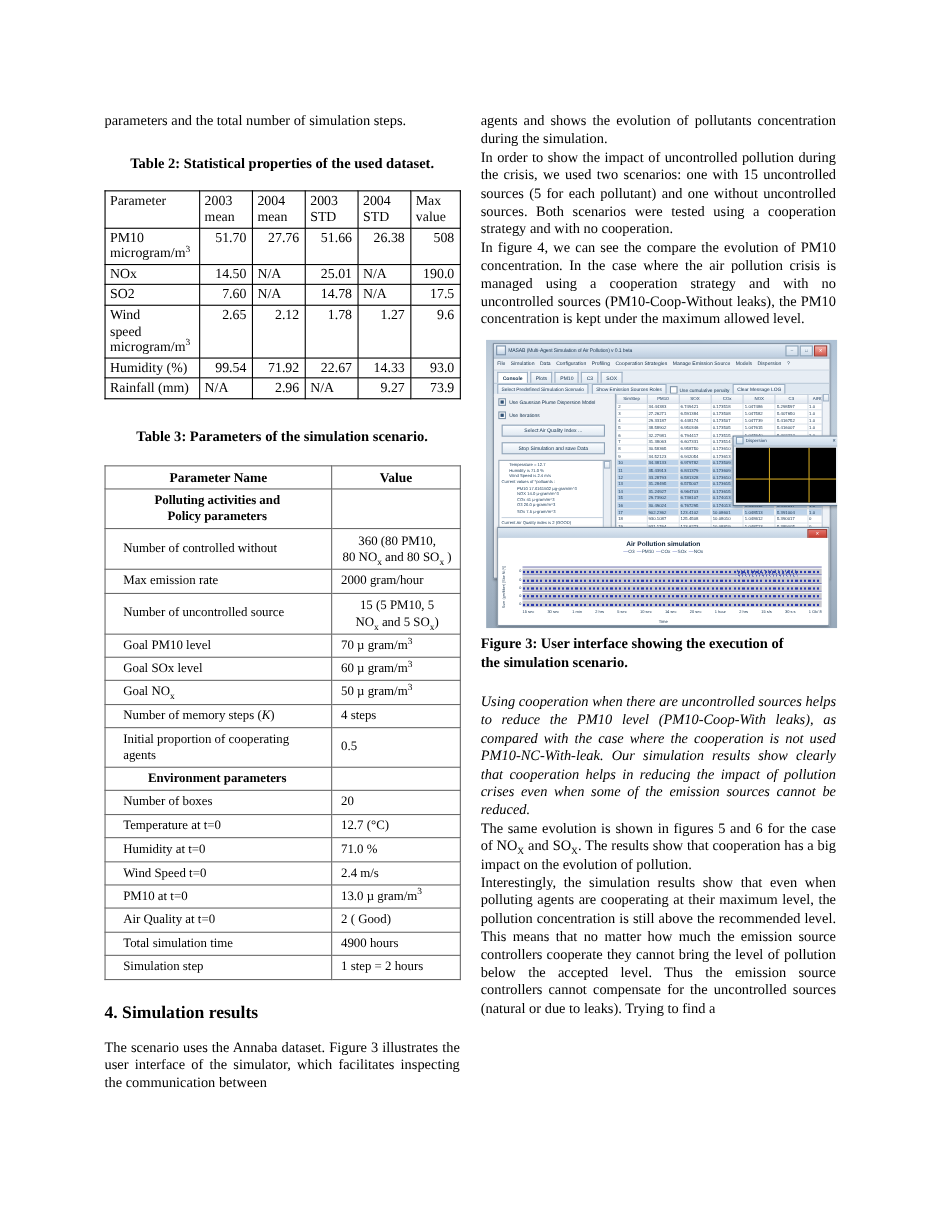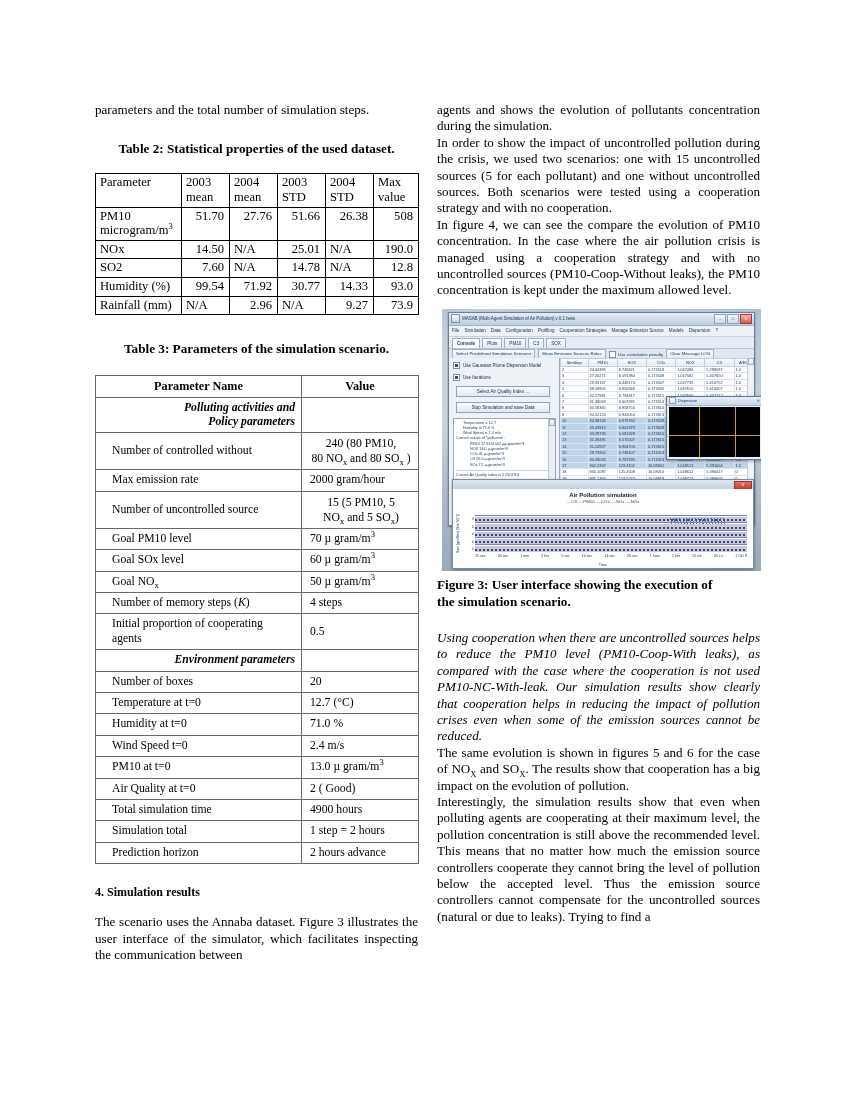--- a/index.html
+++ b/index.html
@@ -93,34 +93,33 @@
     padding: 3px 6px 3px 8px;
   }
   table.t3 td.hdr {
     font-weight: bold;
     text-align: center;
     font-size: 12.2px;
     padding: 3px 4px;
   }
   table.t3 td.sect {
     font-weight: bold;
-    font-style: italic;
-    text-align: right;
+    text-align: center;
     padding-left: 4px;
   }
   table.t3 td.two {
     text-align: center;
     line-height: 15px;
   }
   table.t3 td.nm {
     padding-left: 16px;
   }
 
   h2.sect-head {
-    font-size: 12px;
+    font-size: 16px;
     font-weight: bold;
     margin: 21px 0 14px 0;
   }
 
   
   .figure-wrap {
     width: 319px;
     margin: 10px 0 5px 5px;
     position: relative;
   }
@@ -537,29 +536,40 @@
             <td class="lbl">N/A</td>
             <td class="num">190.0</td>
           </tr>
 
           <tr>
             <td class="lbl">SO2</td>
             <td class="num">7.60</td>
             <td class="lbl">N/A</td>
             <td class="num">14.78</td>
             <td class="lbl">N/A</td>
-            <td class="num">12.8</td>
-          </tr>
-
+            <td class="num">17.5</td>
+          </tr>
+
+          <tr>
+            <td class="lbl">
+              Wind<span class="sp"></span>speed<br>
+              <span>microgram/m</span><sup class="s">3</sup>
+            </td>
+            <td class="num">2.65</td>
+            <td class="num">2.12</td>
+            <td class="num">1.78</td>
+            <td class="num">1.27</td>
+            <td class="num">9.6</td>
+          </tr>
 
           <tr>
             <td class="lbl">Humidity (%)</td>
             <td class="num">99.54</td>
             <td class="num">71.92</td>
-            <td class="num">30.77</td>
+            <td class="num">22.67</td>
             <td class="num">14.33</td>
             <td class="num">93.0</td>
           </tr>
 
 
           <tr>
             <td class="lbl">Rainfall (mm)</td>
             <td class="lbl">N/A</td>
             <td class="num">2.96</td>
             <td class="lbl">N/A</td>
@@ -585,21 +595,21 @@
             <td class="sect">
               <span>Polluting activities and</span><br>
               <span>Policy parameters</span>
             </td>
             <td>&nbsp;</td>
           </tr>
 
           <tr>
             <td class="nm">Number of  controlled without</td>
             <td class="two">
-              <span>240 (80 PM10,</span><br>
+              <span>360 (80 PM10,</span><br>
               80 NO<sub class="s">x</sub> and 80 SO<sub class="s">x</sub> )
             </td>
           </tr>
           <tr>
             <td class="nm">Max emission rate</td>
             <td>2000 gram/hour</td>
           </tr>
           <tr>
             <td class="nm">Number of uncontrolled source</td>
             <td class="two">
@@ -663,26 +673,22 @@
           </tr>
           <tr>
             <td class="nm">Air Quality at t=0</td>
             <td>2 ( Good)</td>
           </tr>
           <tr>
             <td class="nm">Total simulation time</td>
             <td>4900 hours</td>
           </tr>
           <tr>
-            <td class="nm">Simulation total</td>
+            <td class="nm">Simulation step</td>
             <td>1 step = 2 hours</td>
-          </tr>
-          <tr>
-            <td class="nm">Prediction horizon</td>
-            <td>2 hours advance</td>
           </tr>
         </tbody>
       </table>
 
       <h2 class="sect-head">4. Simulation results</h2>
 
       <p class="body">The scenario uses the Annaba dataset. Figure 3 illustrates the user interface of the simulator, which facilitates inspecting the communication between</p>
     </div>
 
     <div class="col">

